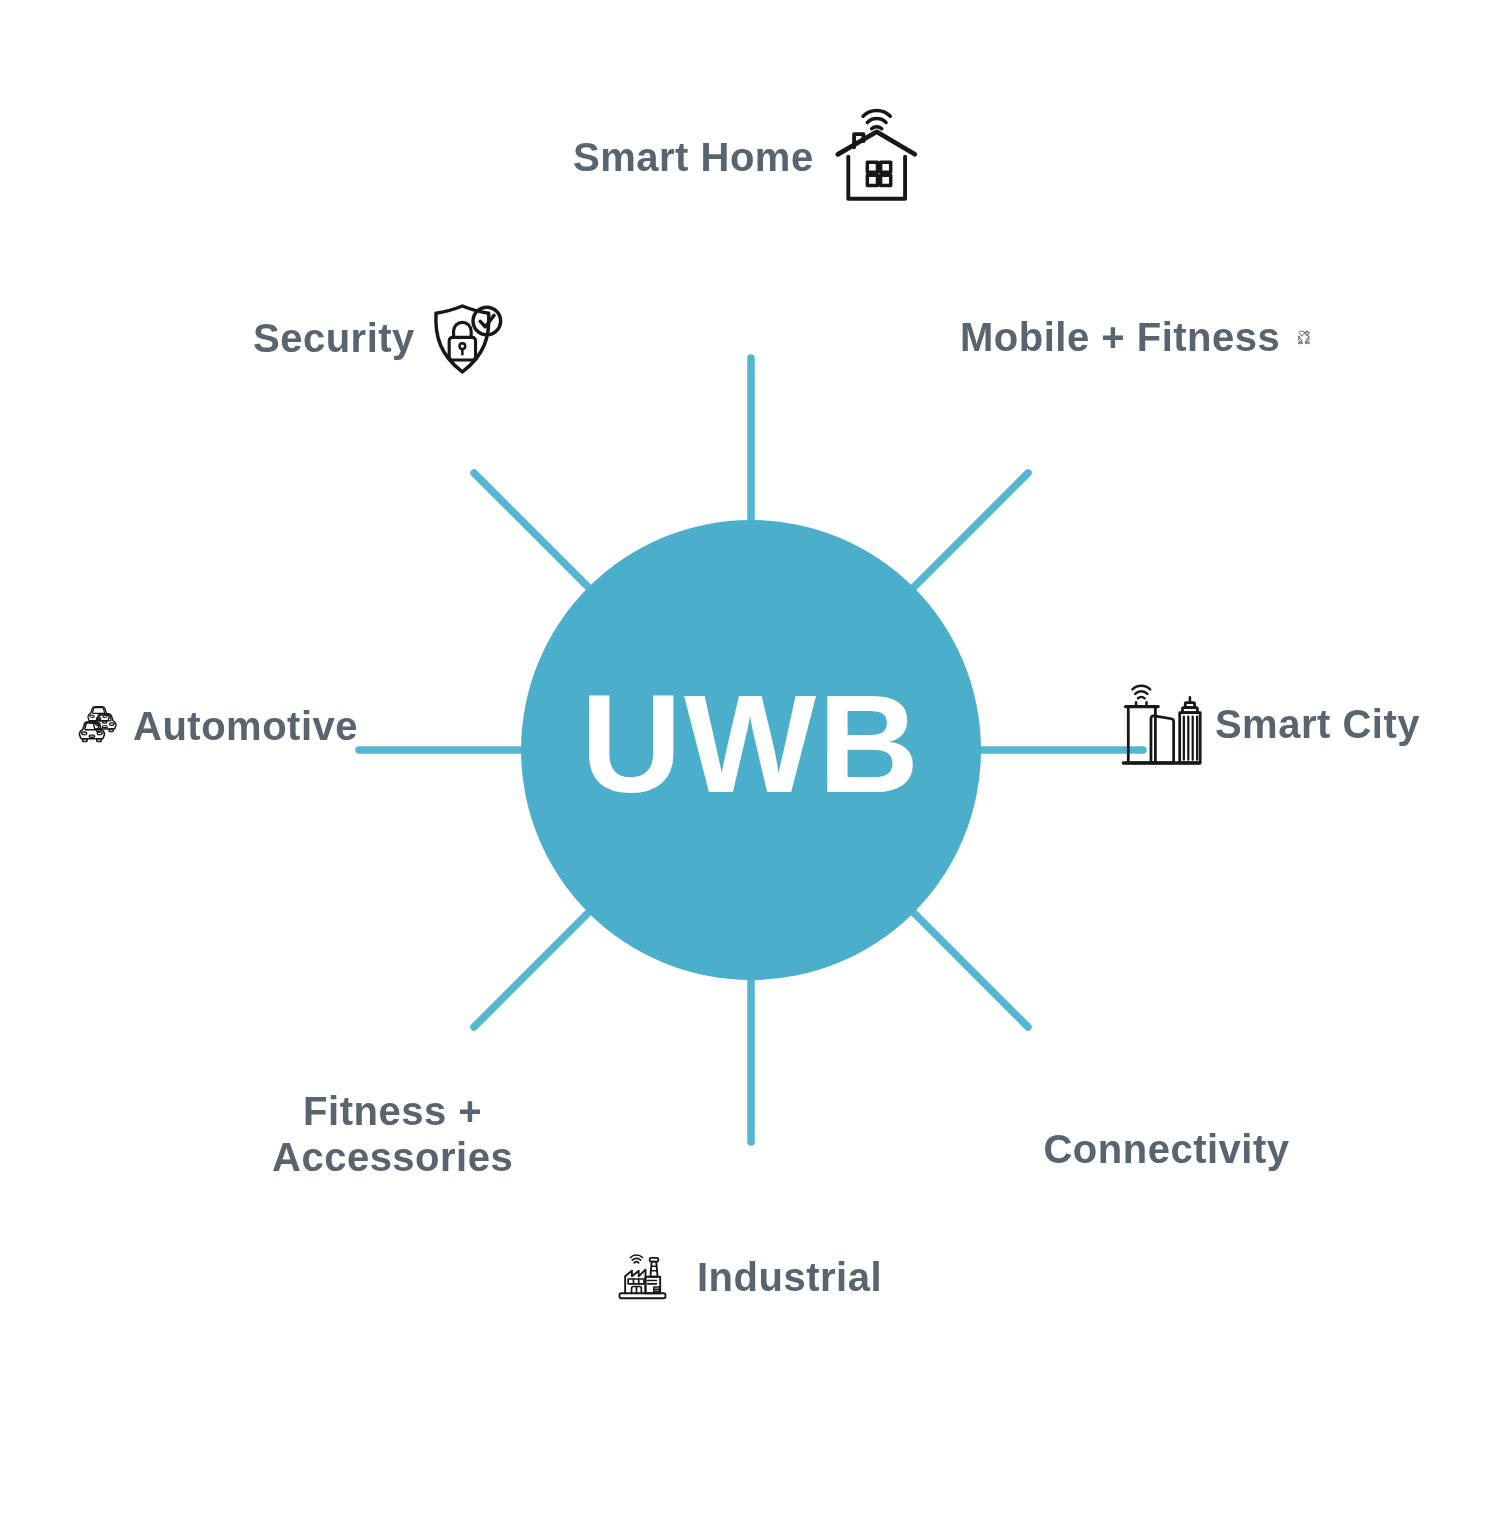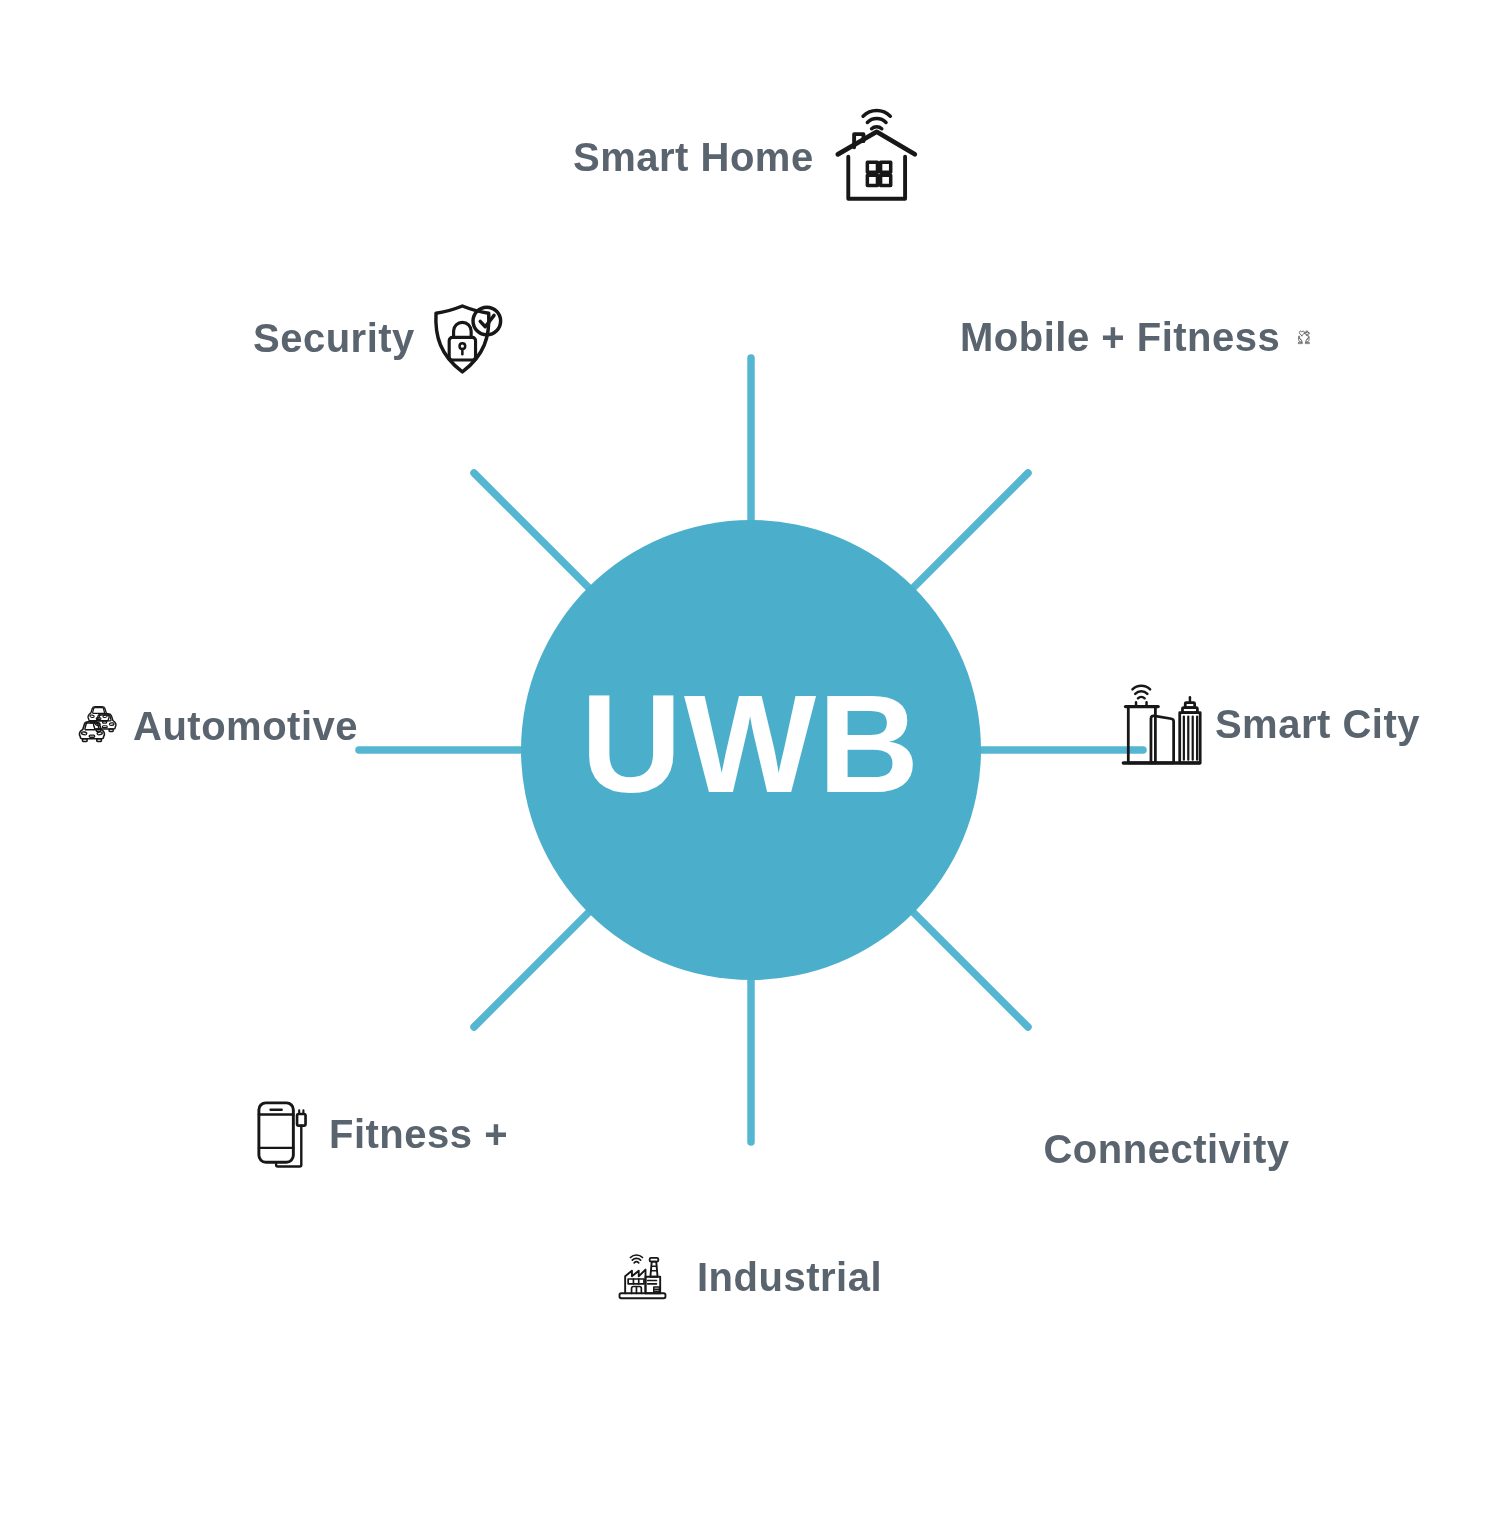--- a/index.html
+++ b/index.html
@@ -211,20 +211,21 @@
     <path class="s9" d="M91 240 V248 Q91 254 97 254 L180 254 Q186 254 186 248 V100"></path>
     <rect class="fw s11" x="26" y="14" width="130" height="224" rx="26"></rect>
     <path class="s9" d="M70 40 H112 M26 58 H156 M26 184 H156"></path>
     <circle class="fb" cx="91" cy="204" r="9"></circle>
     <rect class="fb" x="77" y="230" width="28" height="16" rx="3"></rect>
     <rect class="fw" x="170" y="56" width="32" height="44" rx="6"></rect>
     <path class="s8" d="M178 56 V42 M194 56 V42"></path>
   </svg>
   <div class="node-label">
     <span>Fitness +</span><br>
+    <span>Accessories</span>
   </div>
 </div>
 
 <div class="node n-automotive">
   <svg class="icon" width="240" height="240" viewBox="0 0 240 240">
     <defs>
       <g id="car-shape">
         <path class="fw" d="M16 98 C8 90 10 72 20 64 L32 54 L42 22 C45 12 54 8 64 8 L112 8 C122 8 131 12 134 22 L144 54 L156 64 C166 72 168 90 160 98 L160 102 C160 108 156 112 150 112 L26 112 C20 112 16 108 16 102 Z"></path>
         <rect class="fw" x="30" y="112" width="28" height="17" rx="4"></rect>
         <rect class="fw" x="118" y="112" width="28" height="17" rx="4"></rect>

